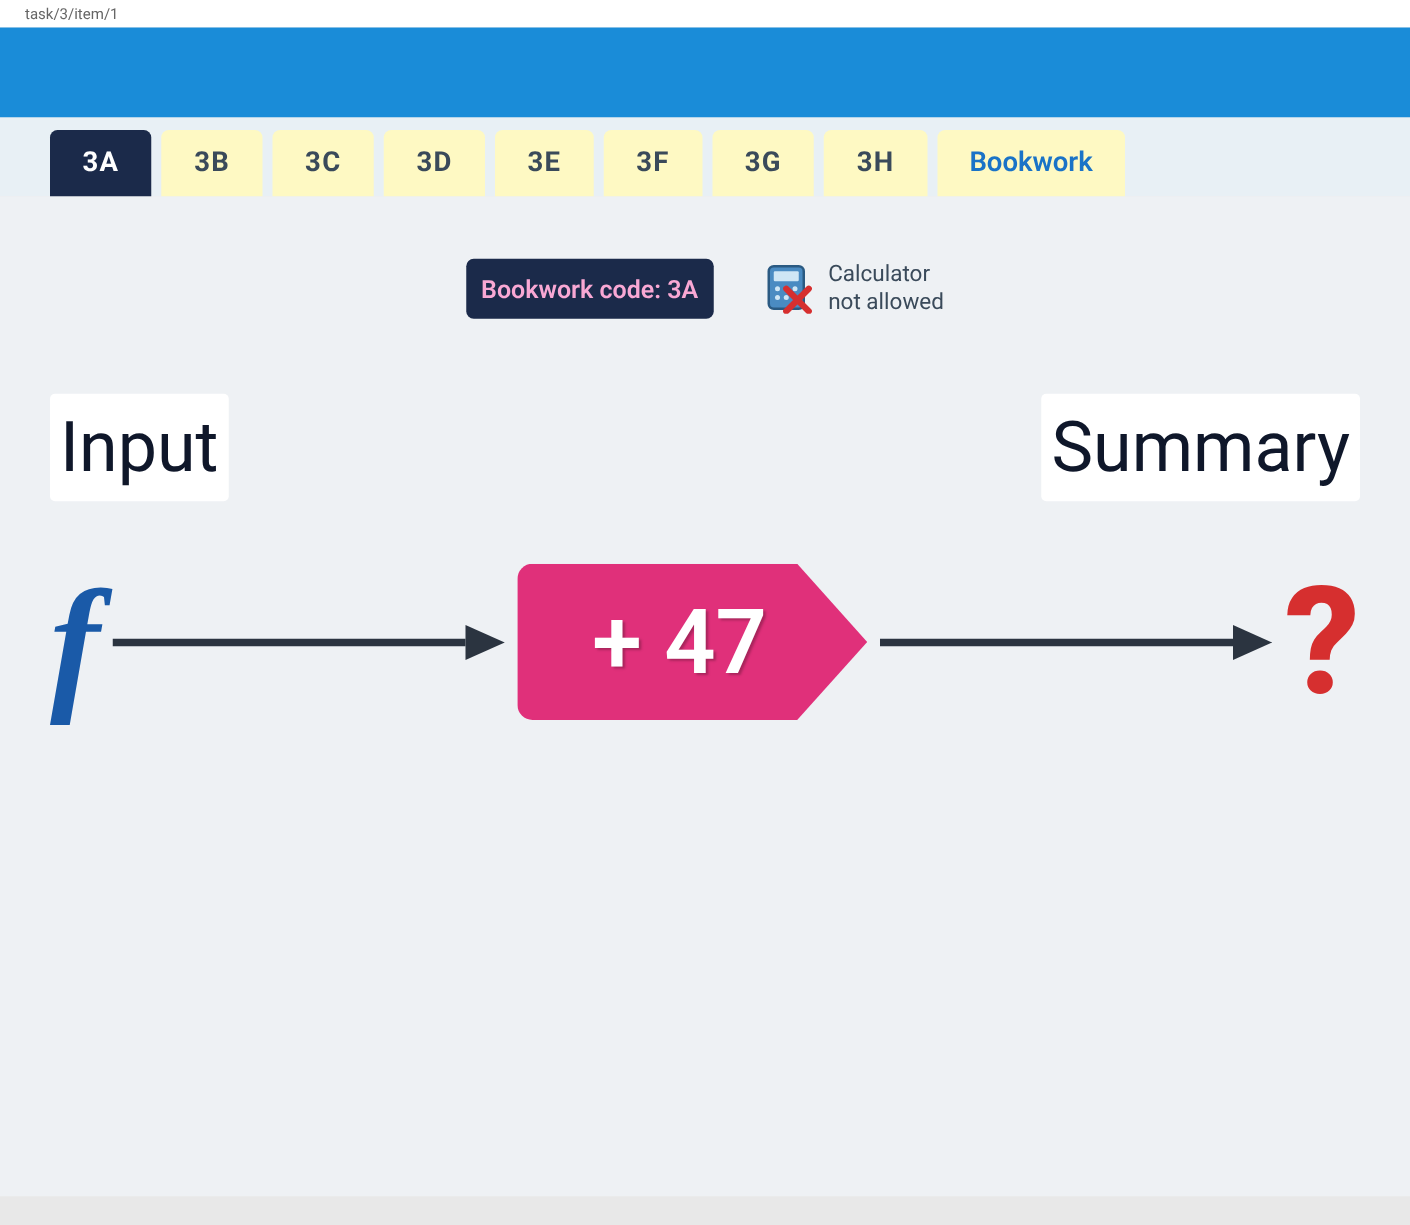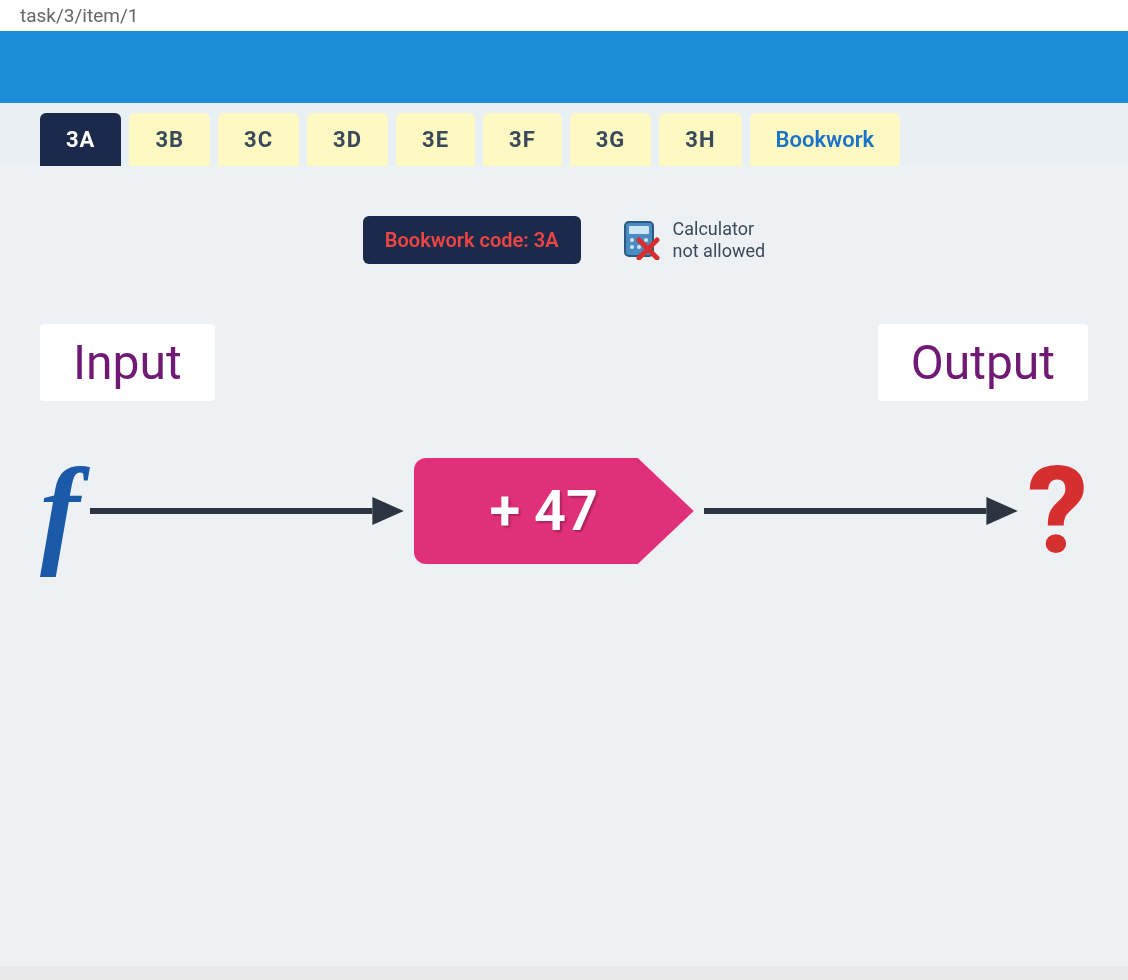--- a/index.html
+++ b/index.html
@@ -6,21 +6,21 @@
   body {
     font-family: -apple-system, BlinkMacSystemFont, "Segoe UI", Roboto, Arial, sans-serif;
     background: #e8e8e8;
     width: 1128px;
     height: 980px;
     overflow: hidden;
   }
   .url-bar {
     background: #fff;
     padding: 4px 20px;
-    font-size: 19px;
+    font-size: 12px;
     color: #666;
   }
   .blue-band {
     background: #1a8cd8;
     height: 72px;
     width: 100%;
   }
   .tabs-row {
     display: flex;
     gap: 8px;
@@ -54,24 +54,24 @@
   }
   .meta-row {
     display: flex;
     align-items: center;
     justify-content: center;
     gap: 40px;
     margin: 20px 0 60px 0;
   }
   .bookwork-badge {
     background: #1b2a4a;
-    color: #ef4444;
+    color: #f9a8d4;
     font-weight: 600;
     font-size: 20px;
-    padding: 12px 22px;
+    padding: 12px 12px;
     border-radius: 6px;
   }
   .calc-block {
     display: flex;
     align-items: center;
     gap: 12px;
   }
   .calc-icon {
     width: 40px;
     height: 40px;
@@ -89,24 +89,24 @@
     margin: 40px 0 120px 0;
     letter-spacing: 0.5px;
   }
   .io-labels {
     display: flex;
     justify-content: space-between;
     margin: 0 0 50px 0;
   }
   .io-label {
     background: #fff;
-    color: #701a75;
-    font-size: 48px;
+    color: #0f172a;
+    font-size: 56px;
     font-weight: 400;
-    padding: 10px 33px;
+    padding: 10px 8px;
     border-radius: 4px;
   }
   .machine-row {
     display: flex;
     align-items: center;
     justify-content: space-between;
     gap: 10px;
   }
   .input-var {
     font-size: 120px;
@@ -120,21 +120,21 @@
     flex: 1;
     display: flex;
     align-items: center;
     justify-content: center;
   }
   .arrow svg { width: 100%; height: 40px; }
   .op-chip {
     position: relative;
     background: #e0307a;
     color: #fff;
-    font-size: 56px;
+    font-size: 72px;
     font-weight: 600;
     padding: 20px 60px 20px 40px;
     border-radius: 12px 0 0 12px;
     display: flex;
     align-items: center;
     justify-content: center;
     text-shadow: 2px 2px 2px rgba(0,0,0,0.25);
     clip-path: polygon(0 0, 80% 0, 100% 50%, 80% 100%, 0 100%);
     min-width: 280px;
   }
@@ -186,21 +186,21 @@
       <div class="calc-text">
         <div>Calculator</div>
         <div>not allowed</div>
       </div>
     </div>
   </div>
 
 
   <div class="io-labels">
     <div class="io-label">Input</div>
-    <div class="io-label">Output</div>
+    <div class="io-label">Summary</div>
   </div>
 
   <div class="machine-row">
     <div class="input-var">f</div>
 
     <div class="arrow">
       <svg viewBox="0 0 300 40" preserveAspectRatio="none">
         <line x1="0" y1="20" x2="270" y2="20" stroke="#2b3440" stroke-width="6"></line>
         <polygon points="270,6 300,20 270,34" fill="#2b3440"></polygon>
       </svg>

